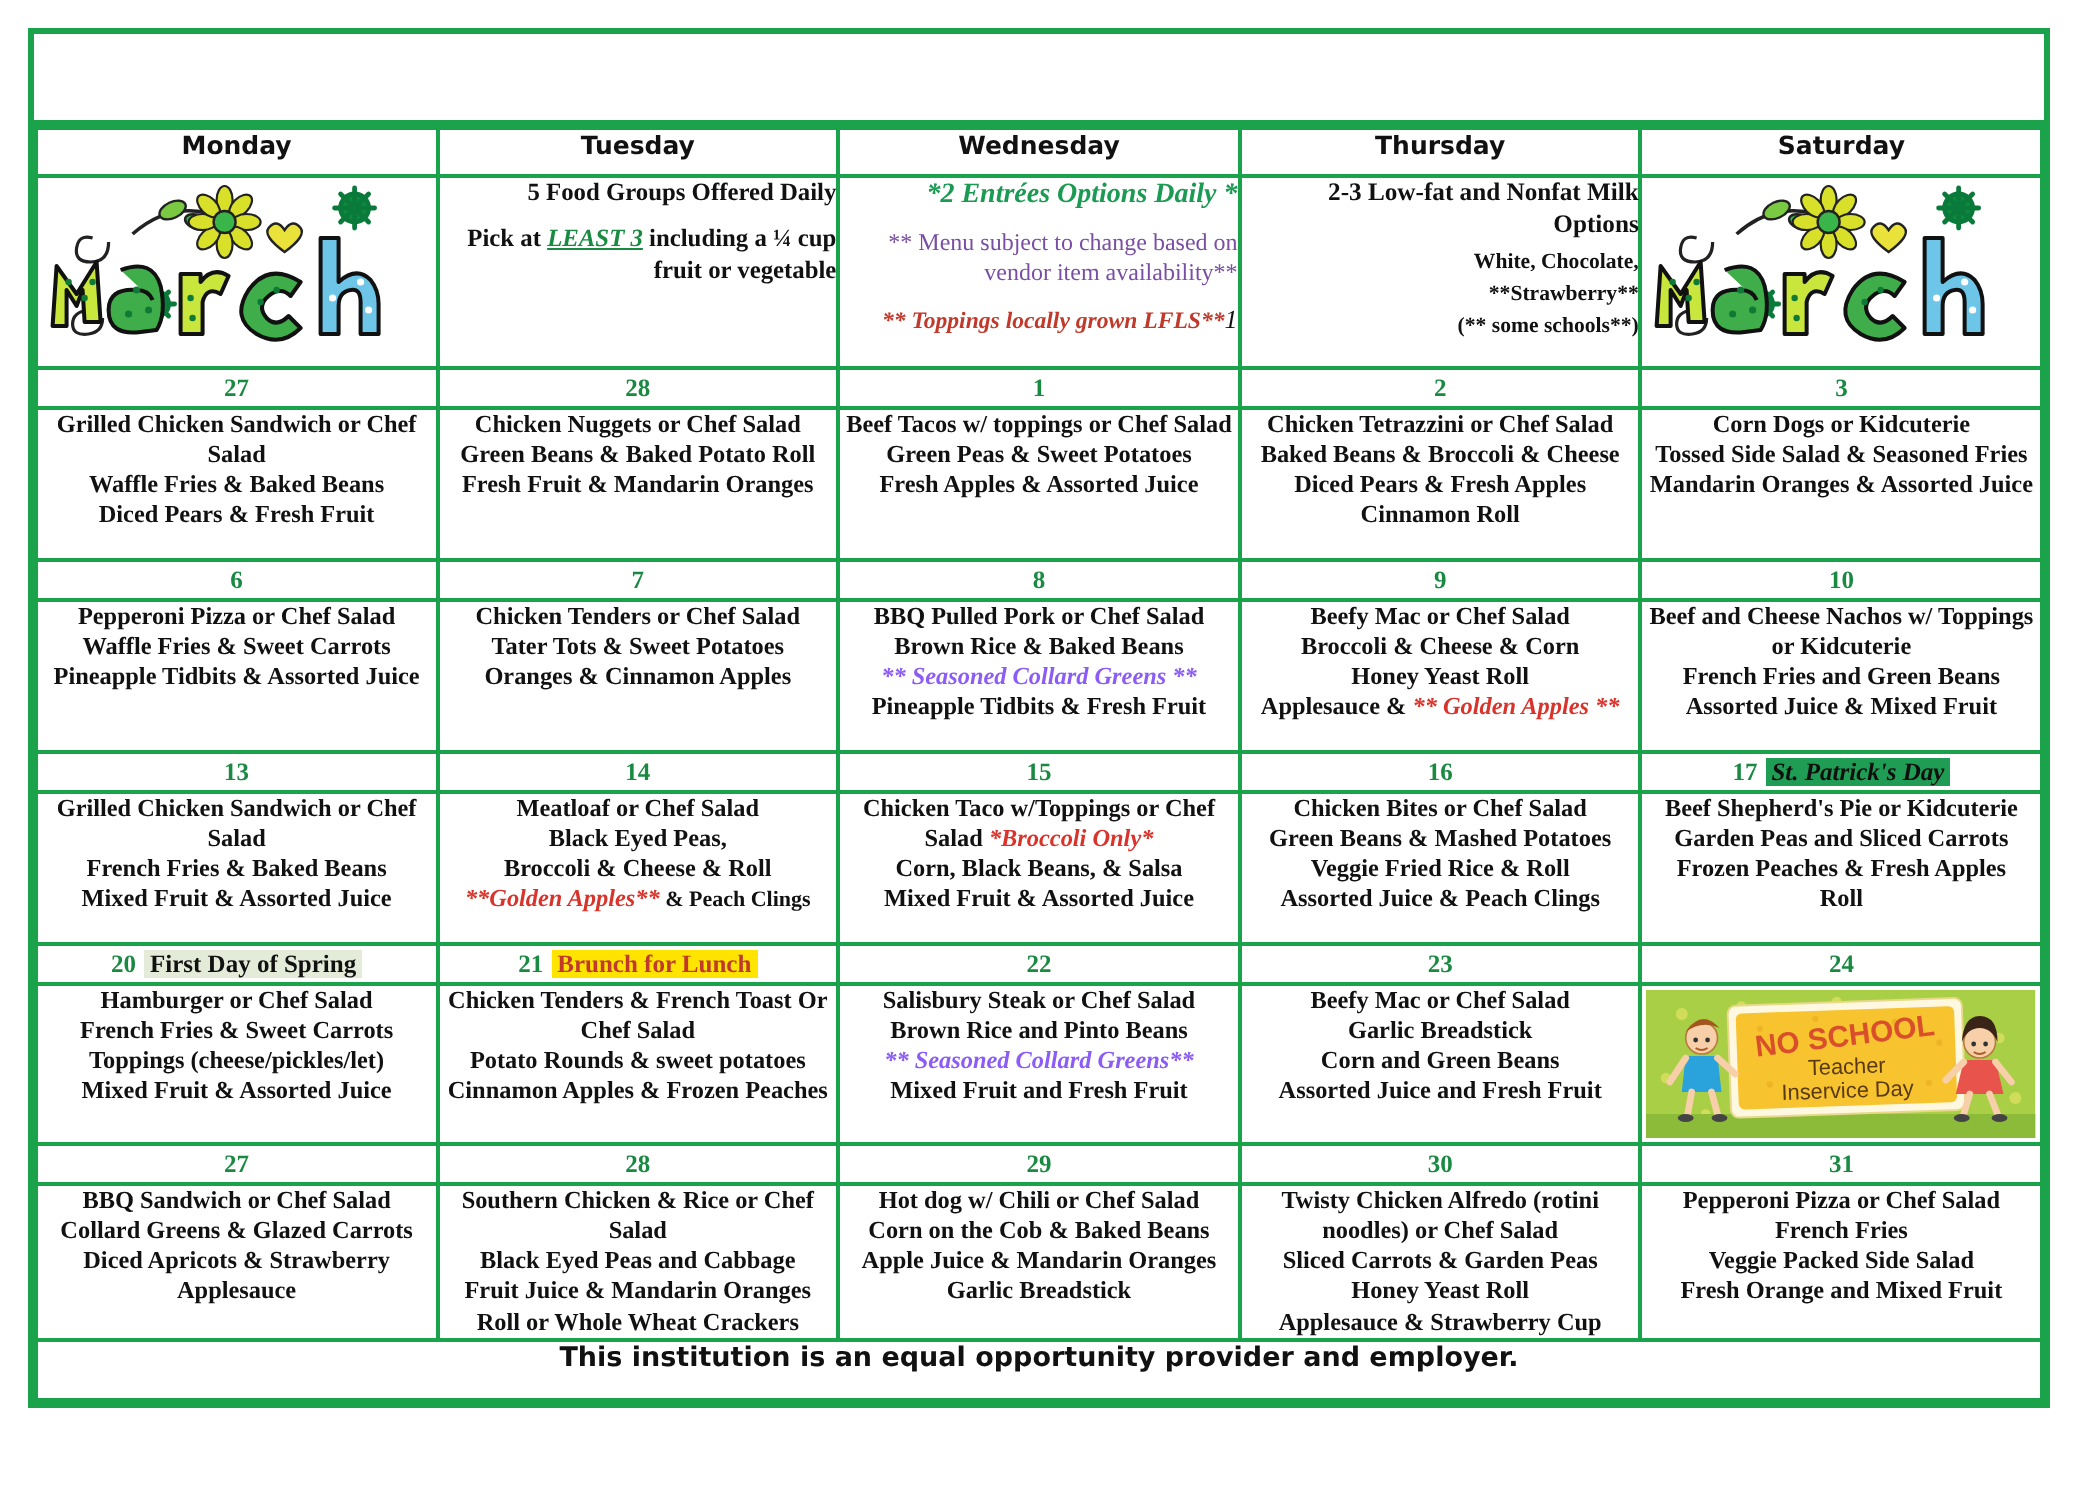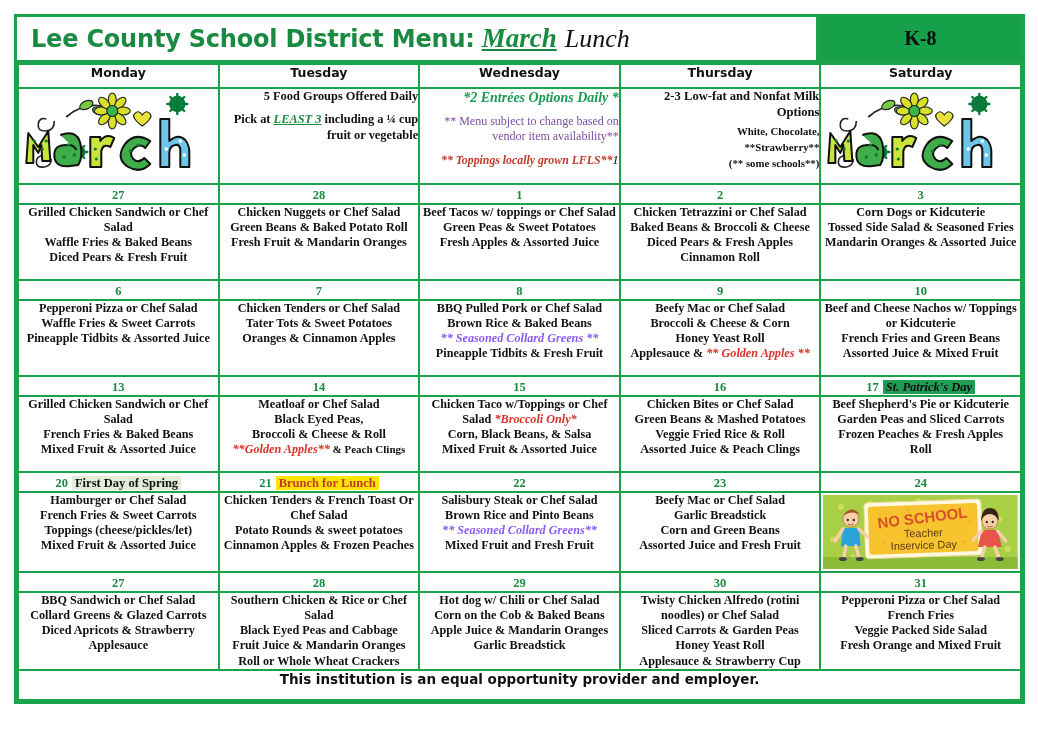--- a/index.html
+++ b/index.html
@@ -246,26 +246,20 @@
   }
   .noschool-art svg { display: block; width: 100%; height: 100%; }
 </style>
 </head>
 <body>
 
 <div id="page">
   <div class="frame">
 
     <div class="titlebar">
-      <div class="title-main">
-        <span class="title-lead">Lee County School District Menu:</span>
-        <span class="title-month">March</span>
-        <span class="title-meal">Lunch</span>
-      </div>
-      <div class="title-grade">K-8</div>
     </div>
 
     <table class="cal">
       <thead>
         <tr>
           <th class="dow">Monday</th>
           <th class="dow">Tuesday</th>
           <th class="dow">Wednesday</th>
           <th class="dow">Thursday</th>
           <th class="dow">Saturday</th>

